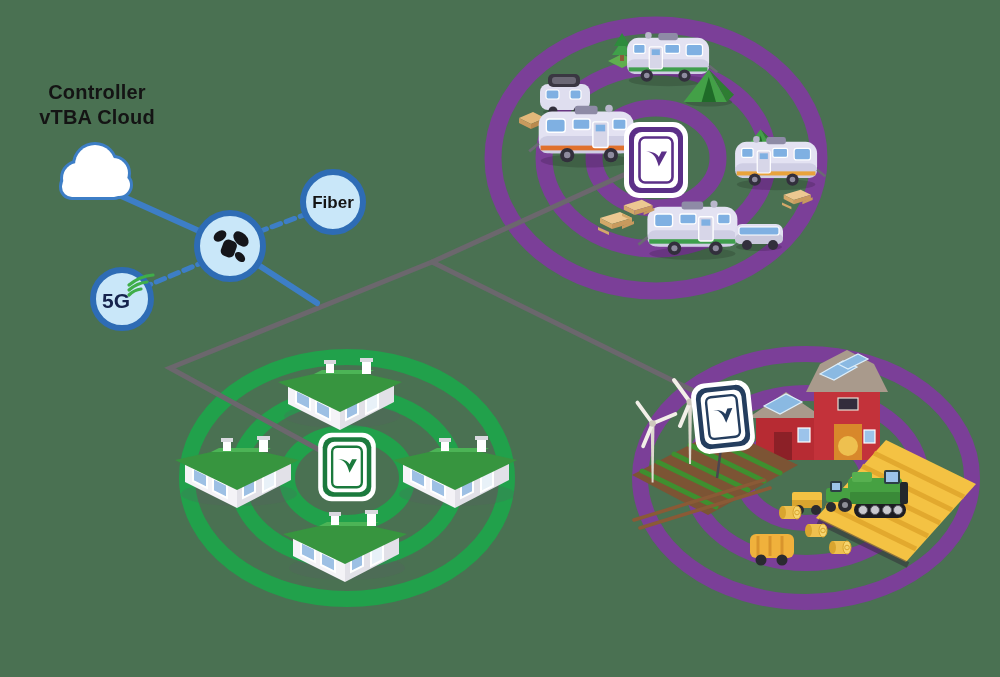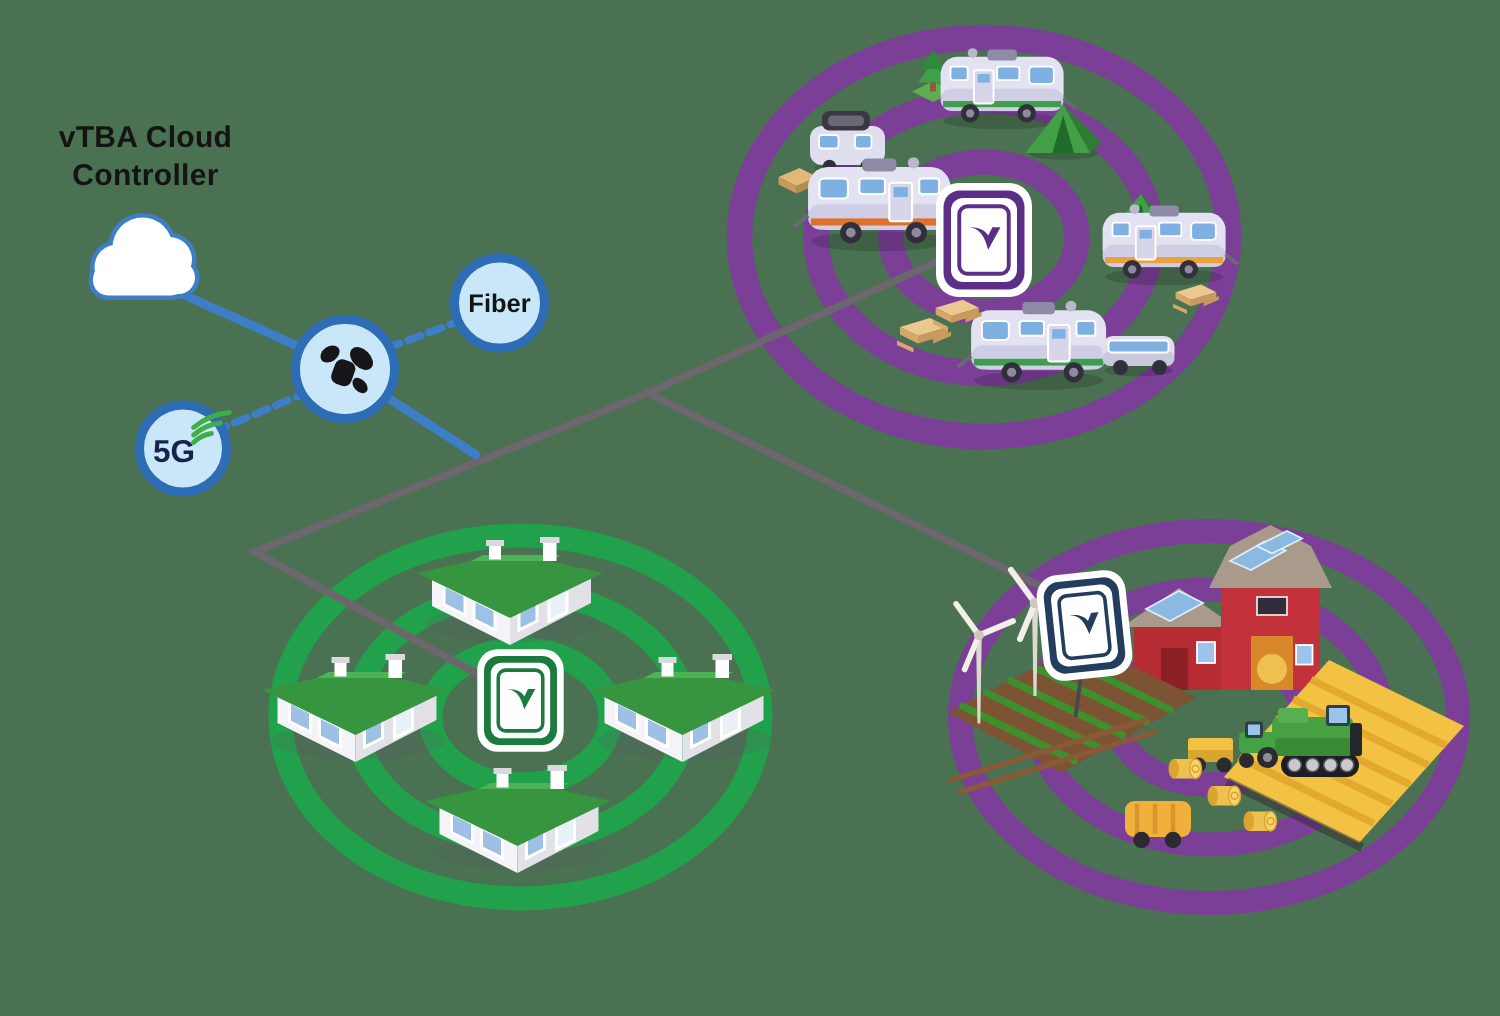--- a/index.html
+++ b/index.html
@@ -316,17 +316,17 @@
     <use href="#bale" width="22" height="18" transform="translate(780,503)"></use>
     <use href="#bale" width="22" height="18" transform="translate(806,521)"></use>
     <use href="#bale" width="22" height="18" transform="translate(830,538)"></use>
 
     <line x1="721" y1="448" x2="717" y2="478" stroke="#4a4550" stroke-width="2.5"></line>
     <use href="#device" width="64" height="76" transform="translate(723,417) rotate(-6) scale(0.93) translate(-32,-38)" style="color:var(--device-navy)"></use>
   </g>
 </svg>
 
 <div class="title">
+  <div>Controller</div>
   <div>vTBA Cloud</div>
-  <div>Controller</div>
 </div>
 
 </div>
 
 </body></html>

